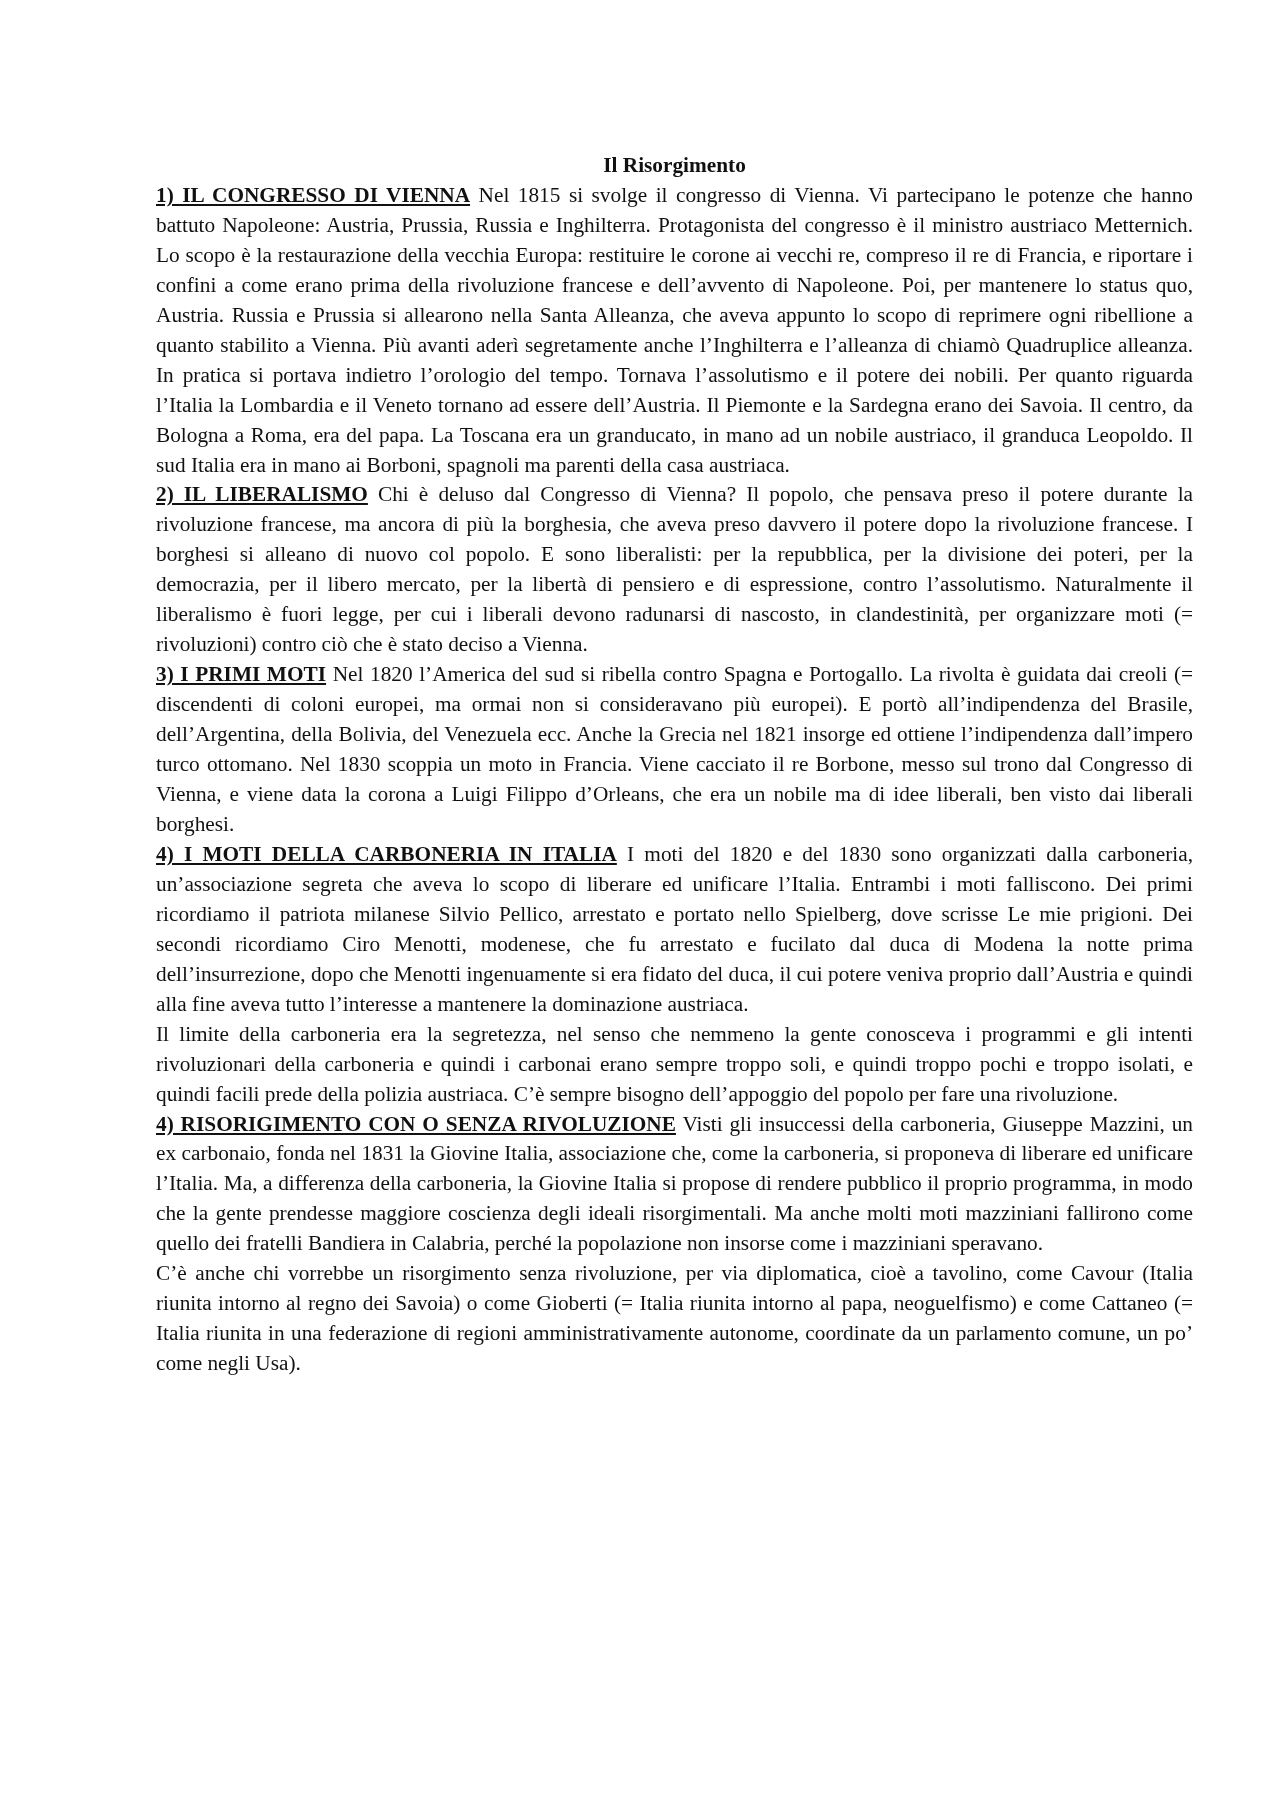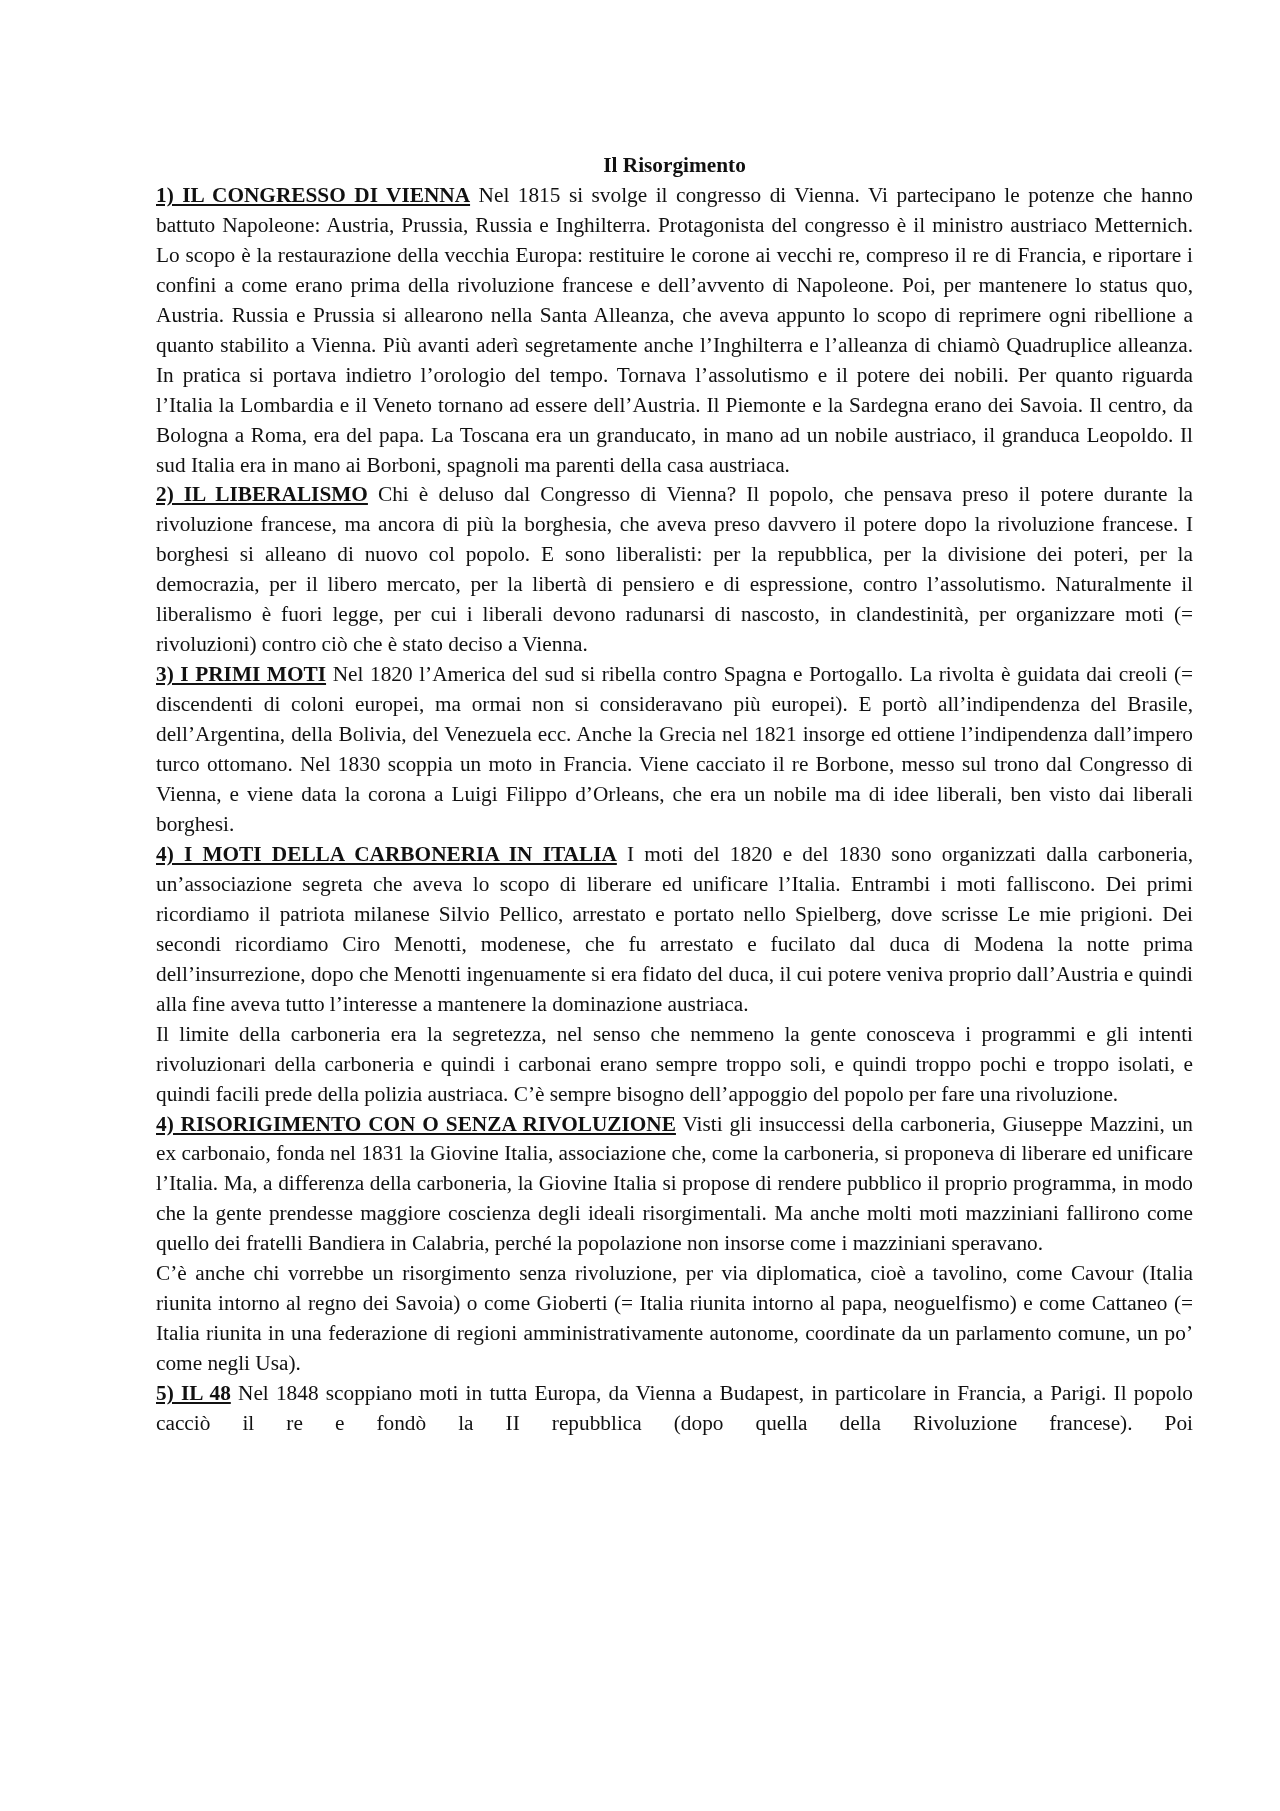--- a/index.html
+++ b/index.html
@@ -40,14 +40,13 @@
   <p class="para"><span class="heading">3) I PRIMI MOTI</span><span> Nel 1820 l’America del sud si ribella contro Spagna e Portogallo. La rivolta è guidata dai creoli (= discendenti di coloni europei, ma ormai non si consideravano più europei). E portò all’indipendenza del Brasile, dell’Argentina, della Bolivia, del Venezuela ecc. Anche la Grecia nel 1821 insorge ed ottiene l’indipendenza dall’impero turco ottomano. Nel 1830 scoppia un moto in Francia. Viene cacciato il re Borbone, messo sul trono dal Congresso di Vienna, e viene data la corona a Luigi Filippo d’Orleans, che era un nobile ma di idee liberali, ben visto dai liberali borghesi.</span></p>
 
   <p class="para"><span class="heading">4) I MOTI DELLA CARBONERIA IN ITALIA</span><span> I moti del 1820 e del 1830 sono organizzati dalla carboneria, un’associazione segreta che aveva lo scopo di liberare ed unificare l’Italia. Entrambi i moti falliscono. Dei primi ricordiamo il patriota milanese Silvio Pellico, arrestato e portato nello Spielberg, dove scrisse Le mie prigioni. Dei secondi ricordiamo Ciro Menotti, modenese, che fu arrestato e fucilato dal duca di Modena la notte prima dell’insurrezione, dopo che Menotti ingenuamente si era fidato del duca, il cui potere veniva proprio dall’Austria e quindi alla fine aveva tutto l’interesse a mantenere la dominazione austriaca.</span></p>
 
   <p class="para"><span>Il limite della carboneria era la segretezza, nel senso che nemmeno la gente conosceva i programmi e gli intenti rivoluzionari della carboneria e quindi i carbonai erano sempre troppo soli, e quindi troppo pochi e troppo isolati, e quindi facili prede della polizia austriaca. C’è sempre bisogno dell’appoggio del popolo per fare una rivoluzione.</span></p>
 
   <p class="para"><span class="heading">4) RISORIGIMENTO CON O SENZA RIVOLUZIONE</span><span> Visti gli insuccessi della carboneria, Giuseppe Mazzini, un ex carbonaio, fonda nel 1831 la Giovine Italia, associazione che, come la carboneria, si proponeva di liberare ed unificare l’Italia. Ma, a differenza della carboneria, la Giovine Italia si propose di rendere pubblico il proprio programma, in modo che la gente prendesse maggiore coscienza degli ideali risorgimentali. Ma anche molti moti mazziniani fallirono come quello dei fratelli Bandiera in Calabria, perché la popolazione non insorse come i mazziniani speravano.</span></p>
 
   <p class="para"><span>C’è anche chi vorrebbe un risorgimento senza rivoluzione, per via diplomatica, cioè a tavolino, come Cavour (Italia riunita intorno al regno dei Savoia) o come Gioberti (= Italia riunita intorno al papa, neoguelfismo) e come Cattaneo (= Italia riunita in una federazione di regioni amministrativamente autonome, coordinate da un parlamento comune, un po’ come negli Usa).</span></p>
 
-  <p class="para" style="text-align-last: justify;"><span class="heading">5) IL 48</span><span> Nel 1848 scoppiano moti in tutta Europa, da Vienna a Budapest, in particolare in Francia, a Parigi. Il popolo cacciò il re e fondò la II repubblica (dopo quella della Rivoluzione francese). Poi</span></p>
 </div>
 
 </body></html>

